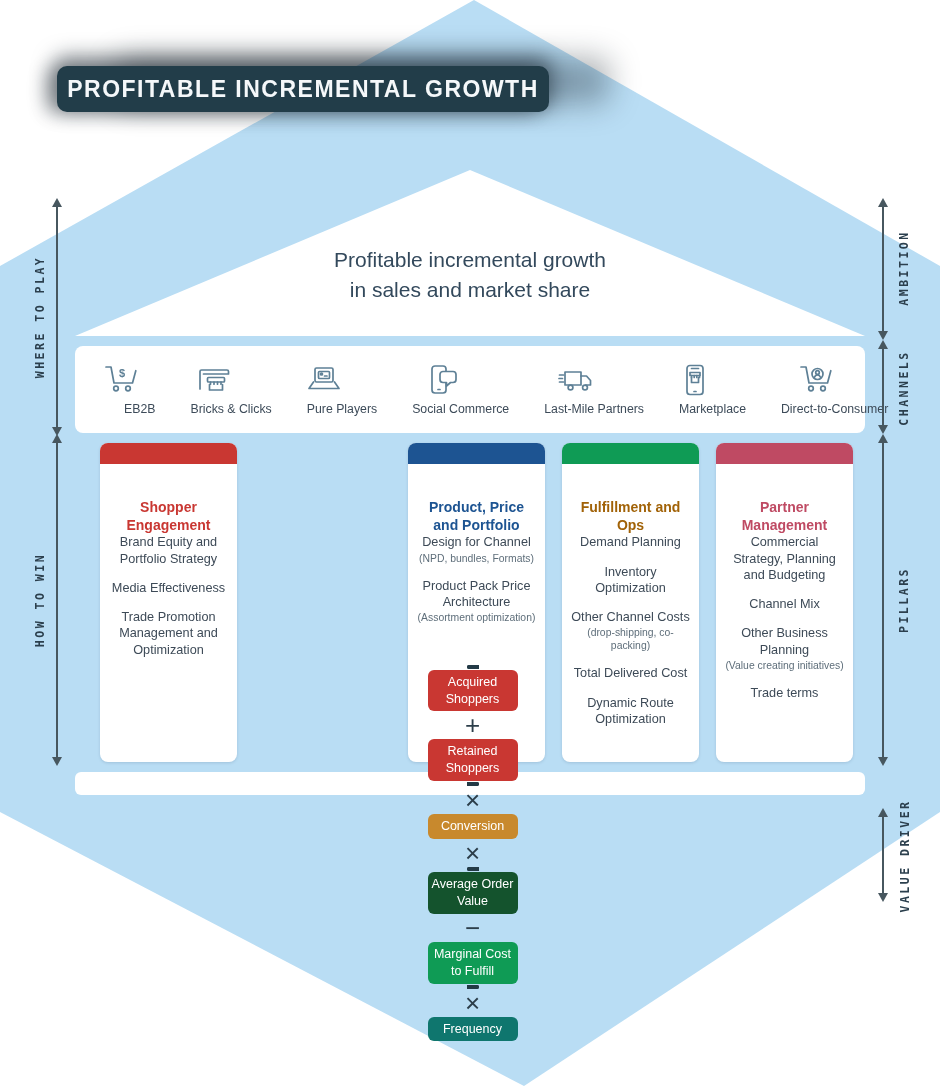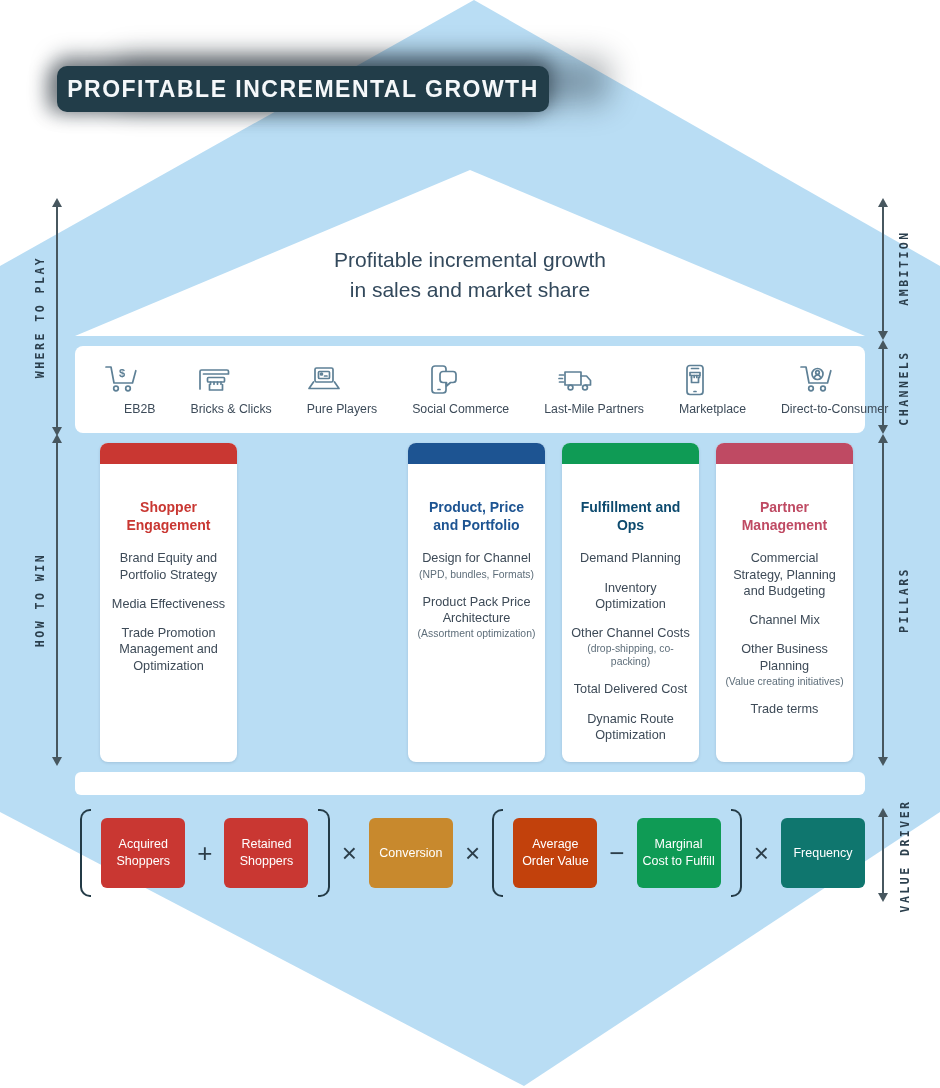--- a/index.html
+++ b/index.html
@@ -23,37 +23,37 @@
     border-radius:8px;display:flex;align-items:center;justify-content:space-around;padding:0 14px;box-sizing:border-box;}
   .channel{display:flex;flex-direction:column;align-items:center;gap:5px;}
   .channel .clabel{font-size:12.3px;font-weight:500;color:#3d4b59;white-space:nowrap;padding-left:35px;}
   .channel svg{display:block;}
   .icon-stroke{fill:none;stroke:#5e8096;stroke-width:1.7;stroke-linecap:round;stroke-linejoin:round;}
   
   .card{position:absolute;top:443px;width:137px;height:319px;background:#fff;border-radius:8px;
     box-shadow:0 1px 3px rgba(50,80,110,.18);}
   .card .bar{height:21px;border-radius:8px 8px 0 0;}
   .card .content{padding:34px 9px 0 9px;text-align:center;}
-  .ptitle{font-size:14px;font-weight:bold;line-height:1.3;margin-bottom:16px;}
+  .ptitle{font-size:14px;font-weight:bold;line-height:1.3;}
   .pitem{font-size:12.7px;font-weight:500;color:#3d4a57;line-height:1.28;margin-bottom:13px;}
   .psub{font-size:10.4px;font-weight:400;color:#5e6e7a;line-height:1.25;margin-top:1px;}
   .bar-red{background:#c93732}.t-red{color:#c93732}
   .bar-gold{background:#c8892d}.t-gold{color:#c8892d}
   .bar-blue{background:#1d5492}.t-blue{color:#1d5492}
-  .bar-green{background:#0f9b55}.t-green{color:#0c4a6e}
+  .bar-green{background:#0f9b55}.t-green{color:#a16207}
   .bar-crimson{background:#bf4a63}.t-crimson{color:#bf4a63}
   
   .base-bar{position:absolute;left:75px;top:772px;width:790px;height:23px;background:#fff;border-radius:6px;}
   
   .formula{position:absolute;left:80px;top:810px;width:785px;height:86px;display:flex;
-    align-items:center;justify-content:center;gap:10px;}
+    align-items:center;justify-content:center;gap:1px;flex-direction:column;}
   .fbox{width:90px;height:70px;border-radius:6px;color:#fff;display:flex;align-items:center;
     justify-content:center;text-align:center;font-size:12.5px;font-weight:500;line-height:1.35;
     padding:4px;box-sizing:border-box;}
-  .fb-red{background:#c93732}.fb-gold{background:#c8892d}.fb-blue{background:#c2410c}
+  .fb-red{background:#c93732}.fb-gold{background:#c8892d}.fb-blue{background:#14532d}
   .fb-green{background:#0f9b55}.fb-crimson{background:#0f766e}
   .fop{font-size:26px;color:#2c3e4a;font-weight:500;margin:0 2px;line-height:1;}
   .fbracket{width:12px;height:88px;border:2.5px solid #233a46;box-sizing:border-box;}
   .fbracket.open{border-right:none;border-radius:10px 0 0 10px;}
   .fbracket.close{border-left:none;border-radius:0 10px 10px 0;}
   
   .varrow{position:absolute;width:2px;background:#47575f;}
   .varrow::before{content:"";position:absolute;top:-8px;left:-4px;width:0;height:0;
     border-left:5px solid transparent;border-right:5px solid transparent;border-bottom:9px solid #47575f;}
   .varrow::after{content:"";position:absolute;bottom:-8px;left:-4px;width:0;height:0;

